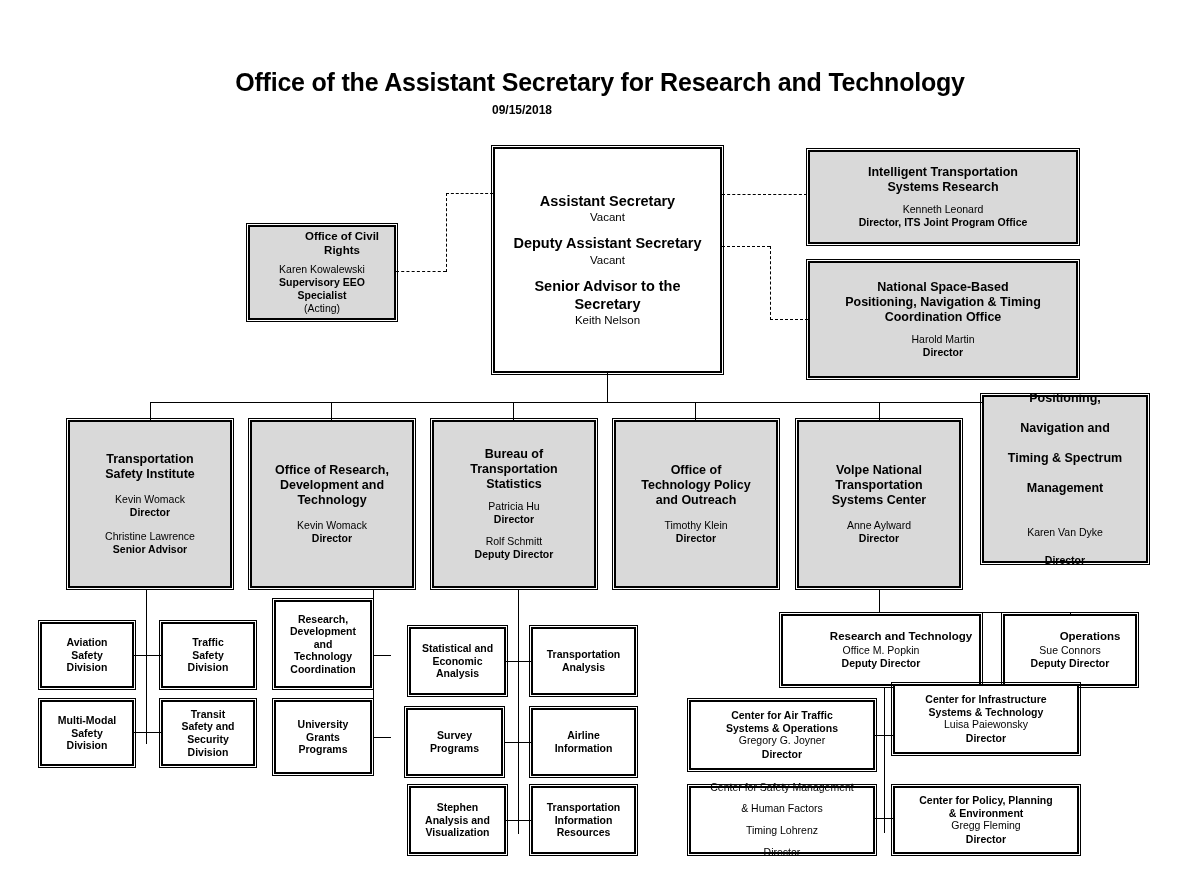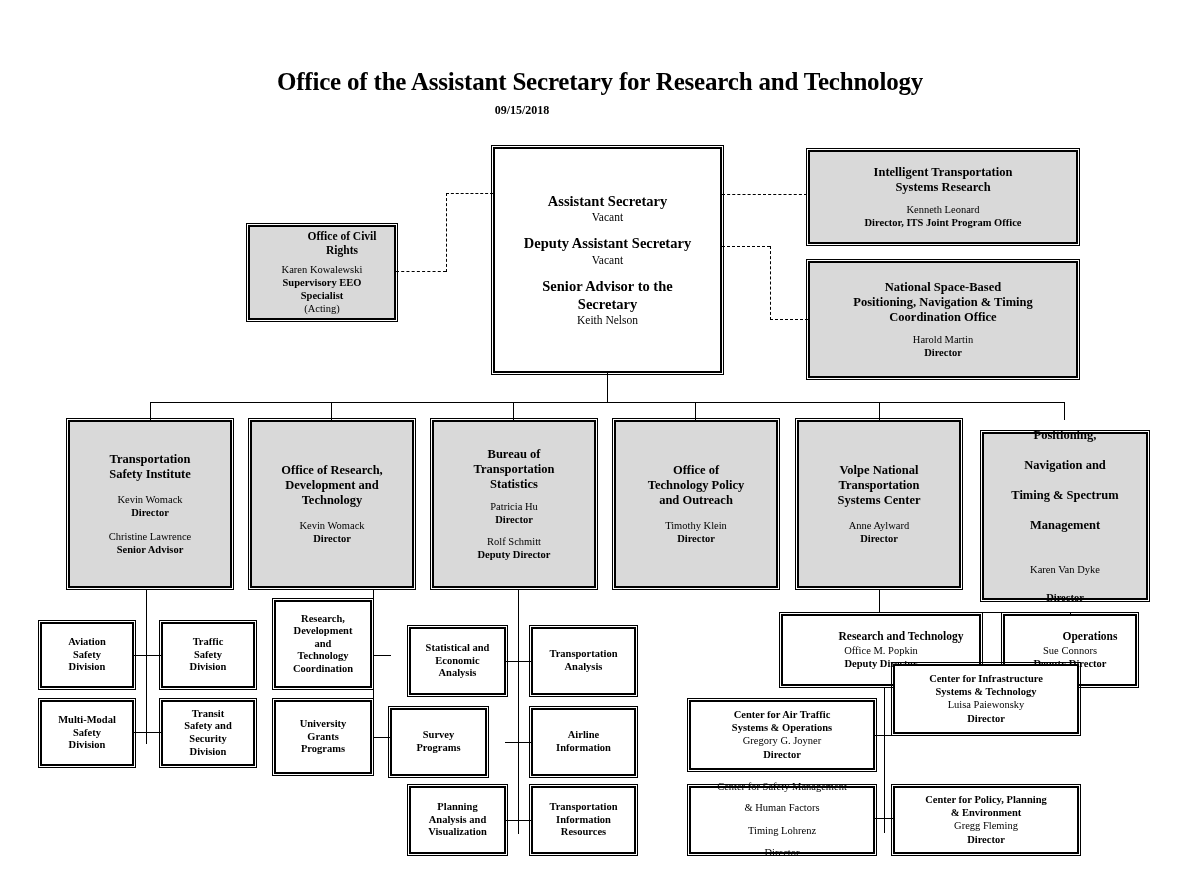--- a/index.html
+++ b/index.html
@@ -11,21 +11,20 @@
   body {
     font-family: "Liberation Sans", "DejaVu Sans", sans-serif;
     color: #000000;
   }
   #canvas {
     position: relative;
     width: 1200px;
     height: 889px;
     background: #ffffff;
     overflow: hidden;
-    font-family: Liberation Serif, serif;
   }
 
   
   .chart-title {
     position: absolute;
     left: 0;
     width: 1200px;
     text-align: center;
     font-size: 25px;
     font-weight: bold;
@@ -228,21 +227,21 @@
 
   <div class="box" style="left:797px; top:420px; width:164px; height:168px;">
     <div class="ttl sm">Volpe National</div>
     <div class="ttl sm">Transportation</div>
     <div class="ttl sm">Systems Center</div>
     <div class="gap"></div>
     <div class="nm xs">Anne Aylward</div>
     <div class="rl xs">Director</div>
   </div>
 
-  <div class="box" style="left:982px; top:432px; width:166px; height:168px;gap:15px;">
+  <div class="box" style="left:982px; top:395px; width:166px; height:168px;gap:15px;">
     <div class="ttl sm">Positioning,</div>
     <div class="ttl sm">Navigation and</div>
     <div class="ttl sm">Timing &amp; Spectrum</div>
     <div class="ttl sm">Management</div>
     <div class="gap2"></div>
     <div class="nm xs">Karen Van Dyke</div>
     <div class="rl xs">Director</div>
   </div>
 
   <div class="box white" style="left:40px; top:622px; width:94px; height:66px;">
@@ -282,30 +281,30 @@
 
   <div class="box white" style="left:409px; top:627px; width:97px; height:68px;">
     <div class="ttl xxs">Statistical and</div>
     <div class="ttl xxs">Economic</div>
     <div class="ttl xxs">Analysis</div>
   </div>
   <div class="box white" style="left:531px; top:627px; width:105px; height:68px;">
     <div class="ttl xxs">Transportation</div>
     <div class="ttl xxs">Analysis</div>
   </div>
-  <div class="box white" style="left:390px; top:708px; width:97px; height:68px;text-align:right;">
+  <div class="box white" style="left:406px; top:708px; width:97px; height:68px;text-align:right;">
     <div class="ttl xxs">Survey</div>
     <div class="ttl xxs">Programs</div>
   </div>
   <div class="box white" style="left:531px; top:708px; width:105px; height:68px;">
     <div class="ttl xxs">Airline</div>
     <div class="ttl xxs">Information</div>
   </div>
   <div class="box white" style="left:409px; top:786px; width:97px; height:68px;">
-    <div class="ttl xxs">Planning</div>
+    <div class="ttl xxs">Stephen</div>
     <div class="ttl xxs">Analysis and</div>
     <div class="ttl xxs">Visualization</div>
   </div>
   <div class="box white" style="left:531px; top:786px; width:105px; height:68px;">
     <div class="ttl xxs">Transportation</div>
     <div class="ttl xxs">Information</div>
     <div class="ttl xxs">Resources</div>
   </div>
 
   <div class="box white" style="left:781px; top:614px; width:200px; height:72px;">
@@ -318,21 +317,21 @@
     <div class="nm xs">Sue Connors</div>
     <div class="rl xs">Deputy Director</div>
   </div>
 
   <div class="box white" style="left:689px; top:700px; width:186px; height:70px;">
     <div class="ttl xxs">Center for Air Traffic</div>
     <div class="ttl xxs">Systems &amp; Operations</div>
     <div class="nm xs">Gregory G. Joyner</div>
     <div class="rl xs">Director</div>
   </div>
-  <div class="box white" style="left:893px; top:664px; width:186px; height:70px;">
+  <div class="box white" style="left:893px; top:684px; width:186px; height:70px;">
     <div class="ttl xxs">Center for Infrastructure</div>
     <div class="ttl xxs">Systems &amp; Technology</div>
     <div class="nm xs">Luisa Paiewonsky</div>
     <div class="rl xs">Director</div>
   </div>
   <div class="box white" style="left:689px; top:786px; width:186px; height:68px;gap:9px;">
     <div class="ttl xxs reg">Center for Safety Management</div>
     <div class="ttl xxs reg">&amp; Human Factors</div>
     <div class="nm xs">Timing Lohrenz</div>
     <div class="nm xs">Director</div>

